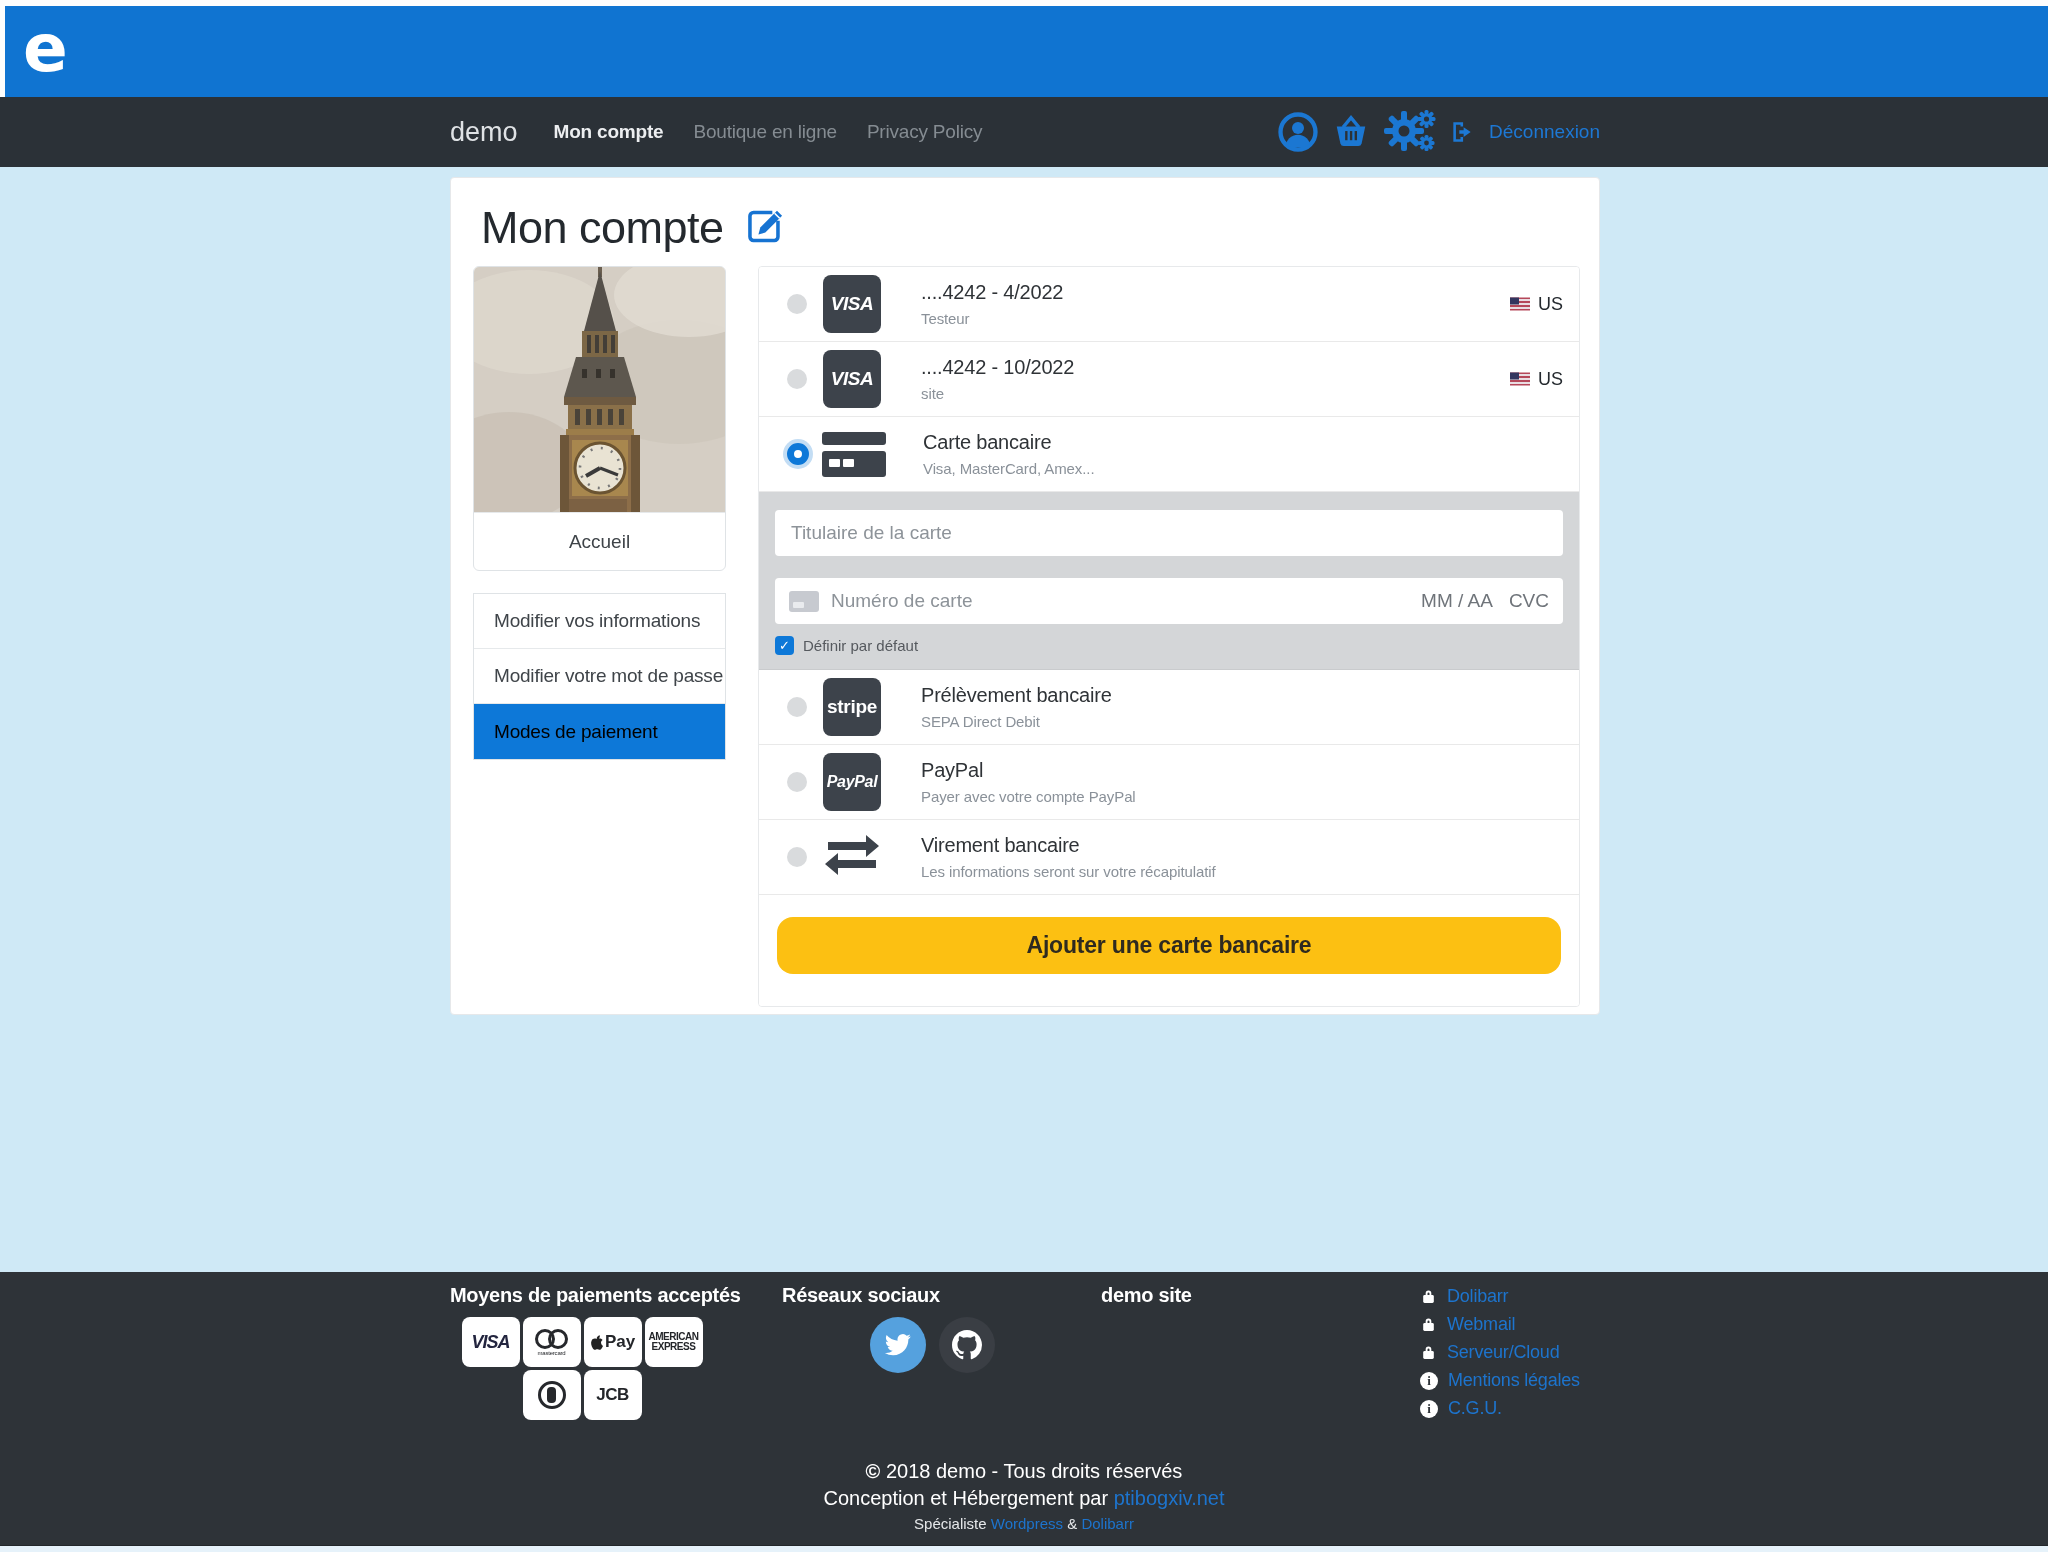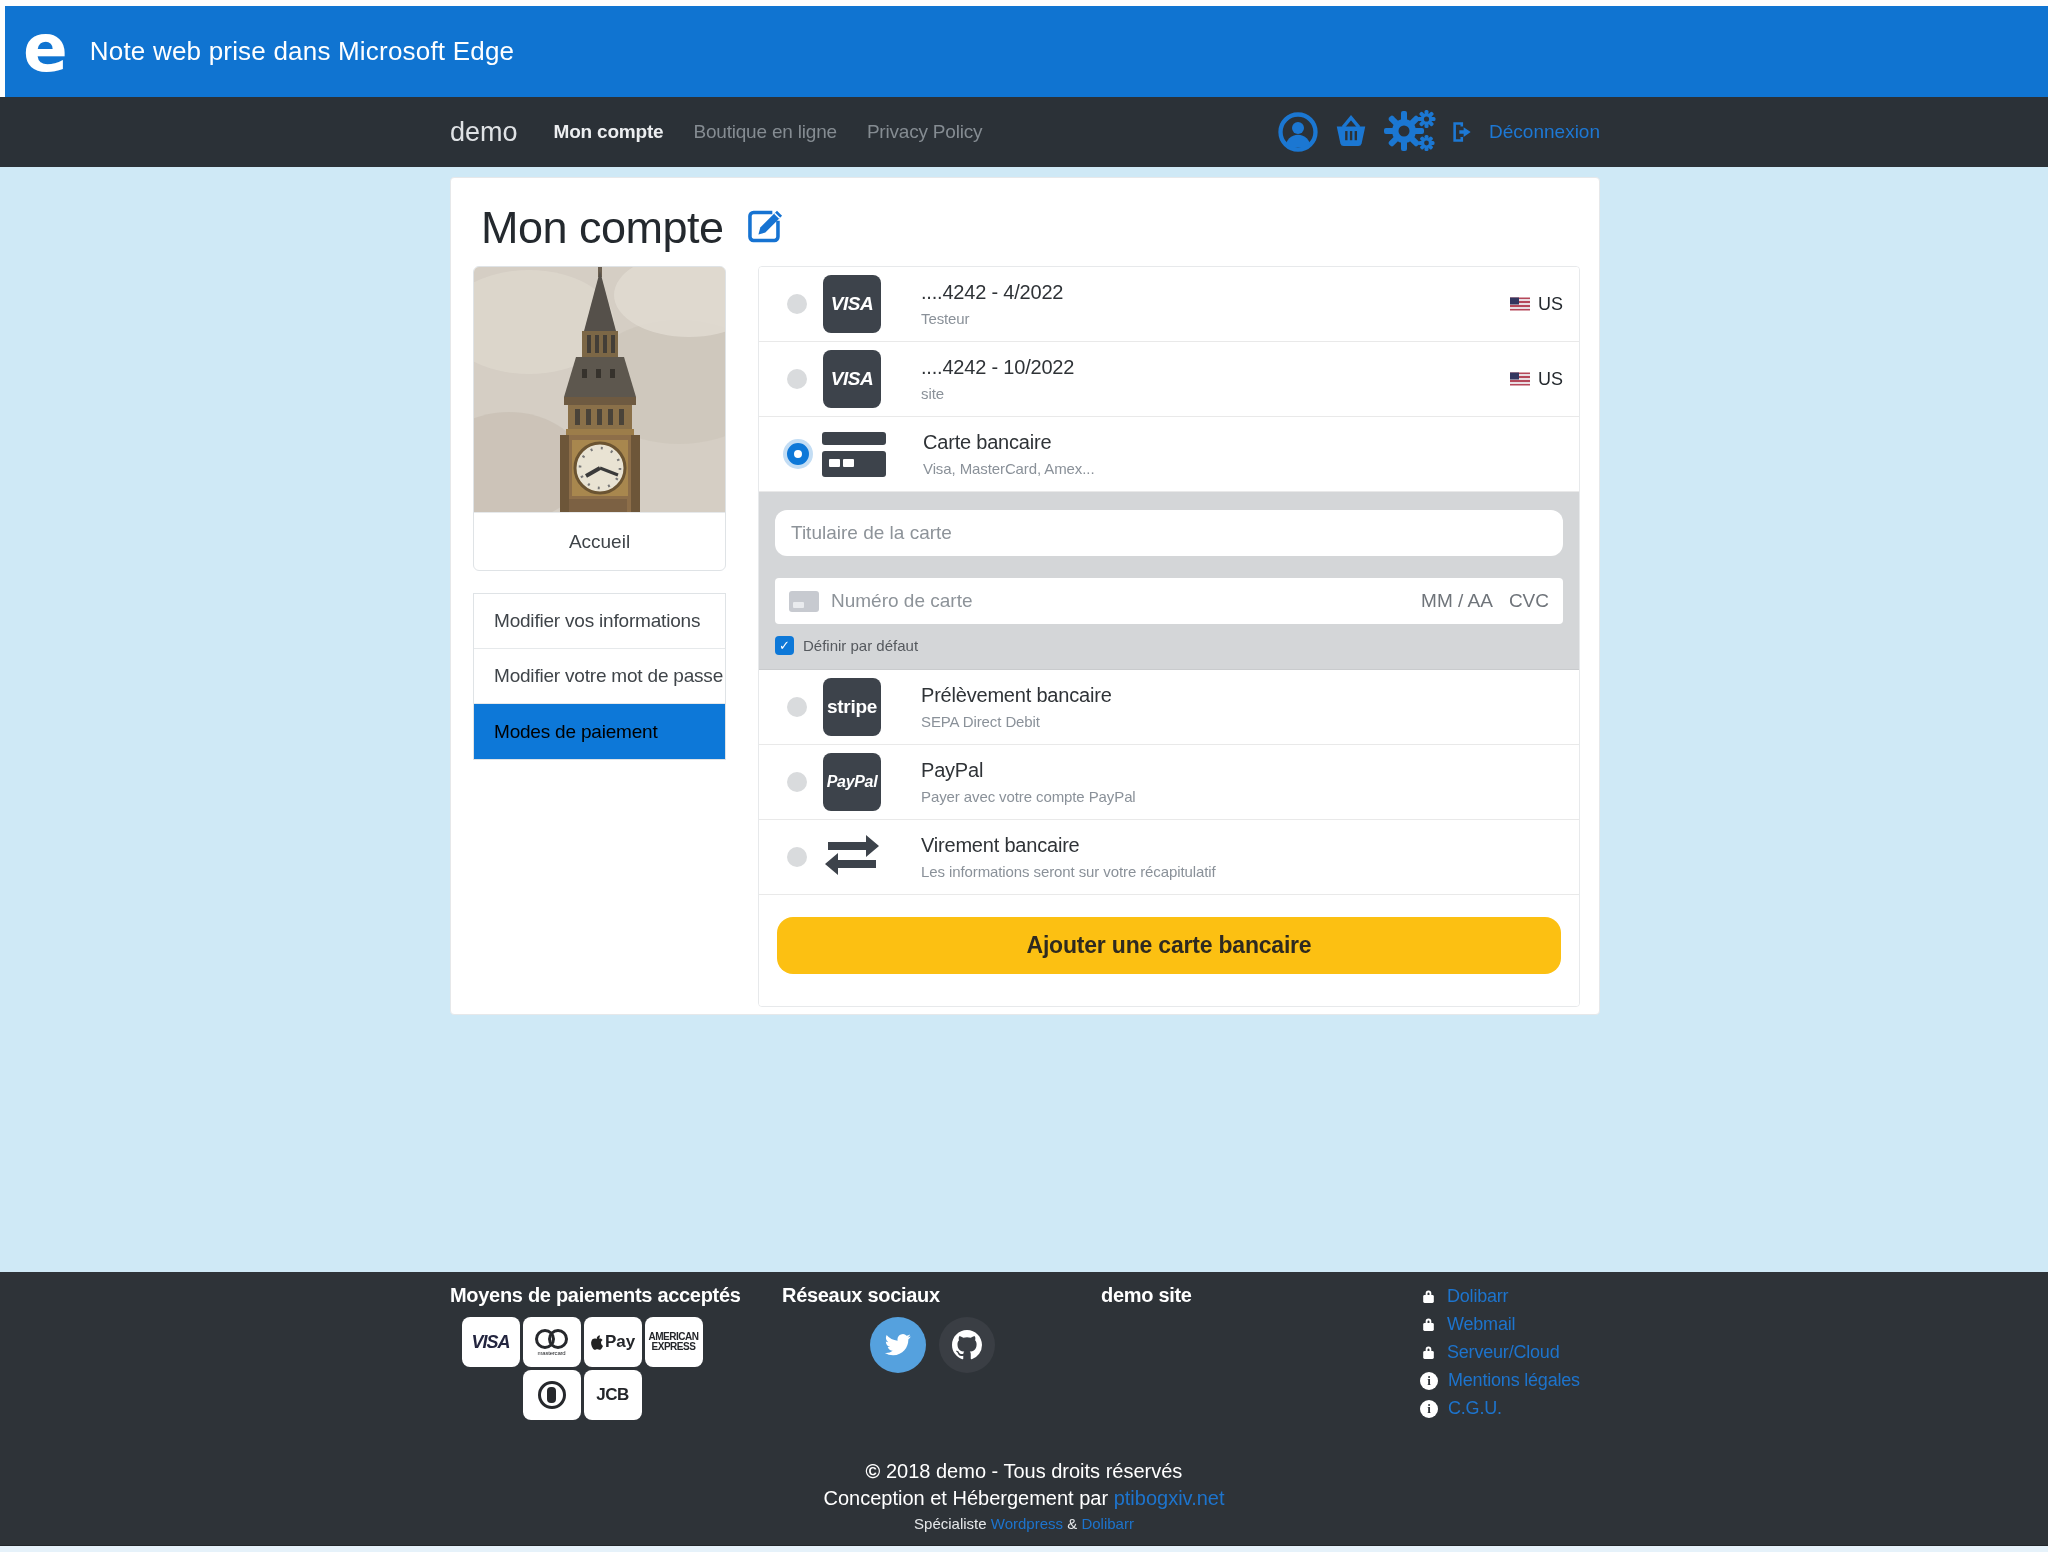--- a/index.html
+++ b/index.html
@@ -51,21 +51,21 @@
   .cc-chip1,.cc-chip2{position:absolute;top:8px;width:11px;height:8px;background:#fff;border-radius:1px;}
   .cc-chip1{left:7px;} .cc-chip2{left:21px;}
   .ptxt{margin-left:40px;}
   .ptitle{font-size:20px;color:#2f3337;letter-spacing:-.2px;}
   .psub{font-size:15px;color:#8a9199;margin-top:6px;letter-spacing:-.1px;}
   .pright{position:absolute;right:16px;top:50%;transform:translateY(-50%);display:flex;align-items:center;gap:8px;font-size:18px;color:#24292e;}
   .usflag{width:20px;height:13px;display:inline-block;position:relative;background:repeating-linear-gradient(180deg,#b5485a 0 2px,#e9dde2 2px 4px);}
   .usflag::before{content:"";position:absolute;left:0;top:0;width:9px;height:7px;background:#33365f;}
   
   .payform{background:#d4d6d8;padding:18px 16px 14px 16px;border-bottom:1px solid #c9cbcd;}
-  .holder-input{display:block;width:100%;box-sizing:border-box;height:46px;border:0;border-radius:12px;background:#fff;font-size:19px;padding:0 16px;color:#333;outline:none;font-family:inherit;}
+  .holder-input{display:block;width:100%;box-sizing:border-box;height:46px;border:0;border-radius:4px;background:#fff;font-size:19px;padding:0 16px;color:#333;outline:none;font-family:inherit;}
   .holder-input::placeholder{color:#8d9399;}
   .numfield{margin-top:22px;height:46px;background:#fff;border-radius:4px;display:flex;align-items:center;padding:0 14px;}
   .cardico{width:30px;height:21px;background:#c7cad0;border-radius:3px;position:relative;flex:none;margin-right:12px;}
   .cardico::after{content:"";position:absolute;left:4px;bottom:4px;width:11px;height:6px;background:#e9ebee;border-radius:1px;}
   .num-input{flex:1;border:0;outline:none;font-size:19px;color:#333;font-family:inherit;background:transparent;}
   .num-input::placeholder{color:#8d9399;}
   .mmaa{color:#6f747a;font-size:19px;margin-left:10px;}
   .cvc{color:#6f747a;font-size:19px;margin-left:16px;}
   .defrow{display:flex;align-items:center;gap:9px;margin-top:12px;}
   .cb{width:19px;height:19px;background:#0d78d8;border-radius:4px;display:flex;align-items:center;justify-content:center;color:#fff;font-size:13px;}
@@ -110,21 +110,20 @@
   .bottom-strip{position:absolute;left:0;top:1545px;width:2048px;height:7px;background:#e6f2fa;border-top:1px solid #23272b;}
   input{padding:0;}
 </style>
 </head>
 <body>
 
 <div class="top-strip"></div>
 
 <header class="edge-bar">
   <span class="edge-logo">e</span>
-  <span class="edge-title">Note web prise dans Microsoft Edge</span>
 </header>
 
 <nav class="nav-bar">
   <div class="nav-inner">
     <span class="brand">demo</span>
     <span class="nav-link active">Mon compte</span>
     <span class="nav-link muted">Boutique en ligne</span>
     <span class="nav-link muted">Privacy Policy</span>
     <div class="nav-right">
       <span class="nav-ico">

